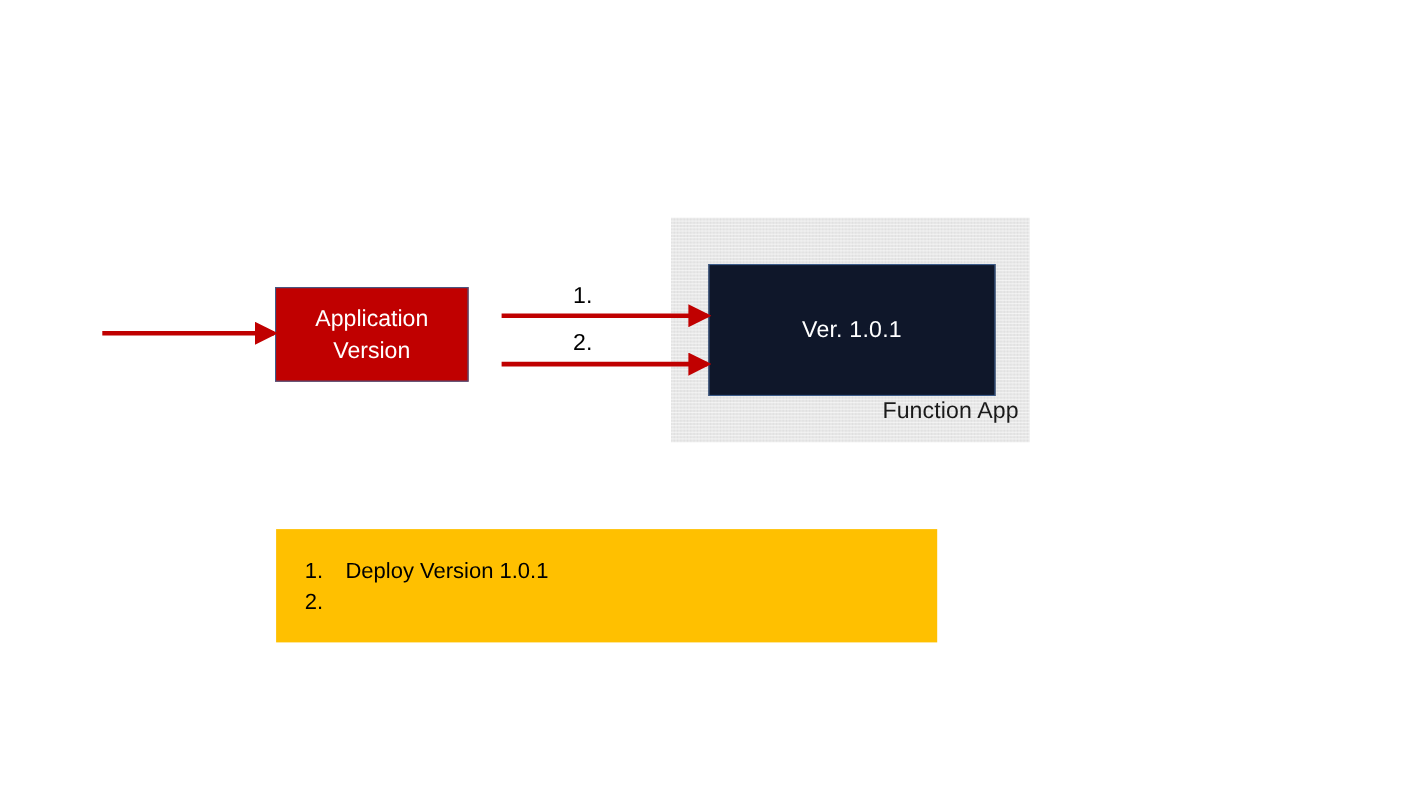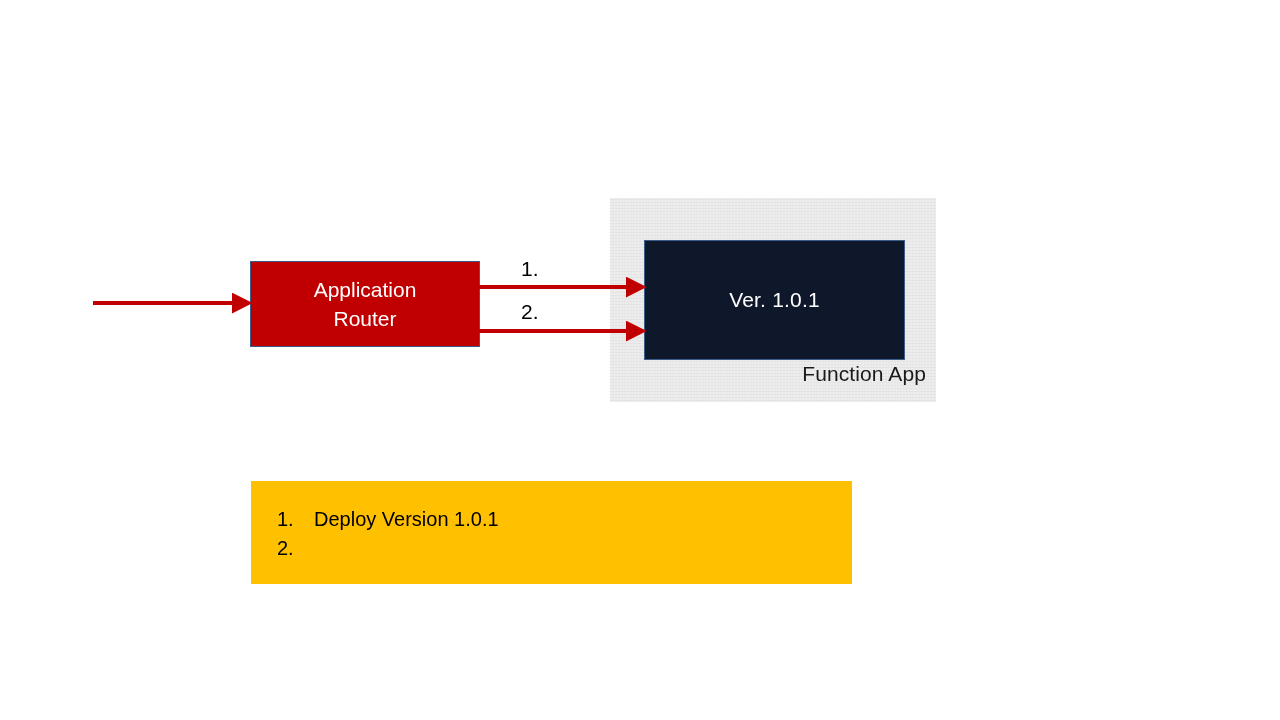--- a/index.html
+++ b/index.html
@@ -59,21 +59,21 @@
     font-size: 21px;
     color: #ffffff;
     letter-spacing: 0.2px;
   }
 
   
   .router-box {
     position: absolute;
     left: 250px;
     top: 261px;
-    width: 230px;
+    width: 176px;
     height: 86px;
     background: #c00000;
     border: 1px solid #3c5c8a;
     box-sizing: border-box;
     display: flex;
     flex-direction: column;
     align-items: center;
     justify-content: center;
   }
   .router-box-label {
@@ -140,21 +140,21 @@
   <div class="fn-app-container">
     <div class="fn-app-label">Function App</div>
   </div>
 
   <div class="version-box">
     <div class="version-box-label">Ver. 1.0.1</div>
   </div>
 
   <div class="router-box">
     <div class="router-box-label">Application</div>
-    <div class="router-box-label">Router</div>
+    <div class="router-box-label">Version</div>
   </div>
 
   <svg class="arrow-svg" viewBox="0 0 1280 720" xmlns="http://www.w3.org/2000/svg">
     <defs>
       <marker id="ah" markerWidth="5" markerHeight="5" refX="4.1" refY="2.5" orient="auto" markerUnits="strokeWidth">
         <path d="M0,0 L5,2.5 L0,5 z" fill="#C00000"></path>
       </marker>
     </defs>
 
     <line x1="93" y1="303" x2="249" y2="303" stroke="#C00000" stroke-width="4.2" marker-end="url(#ah)"></line>

